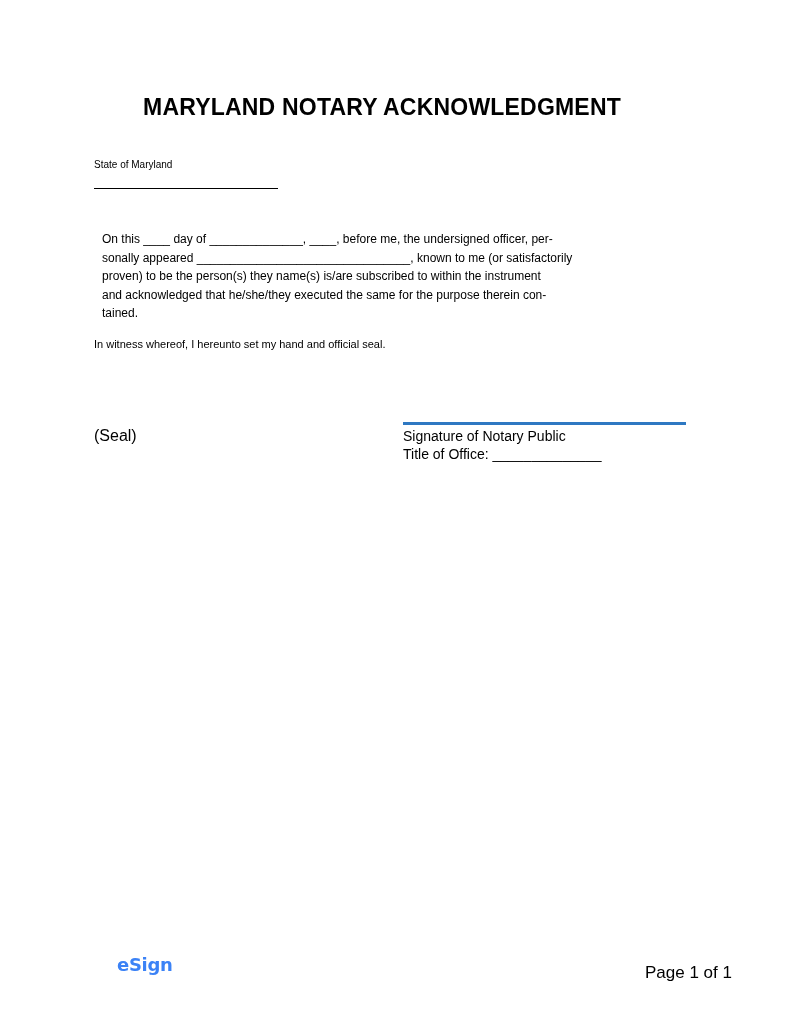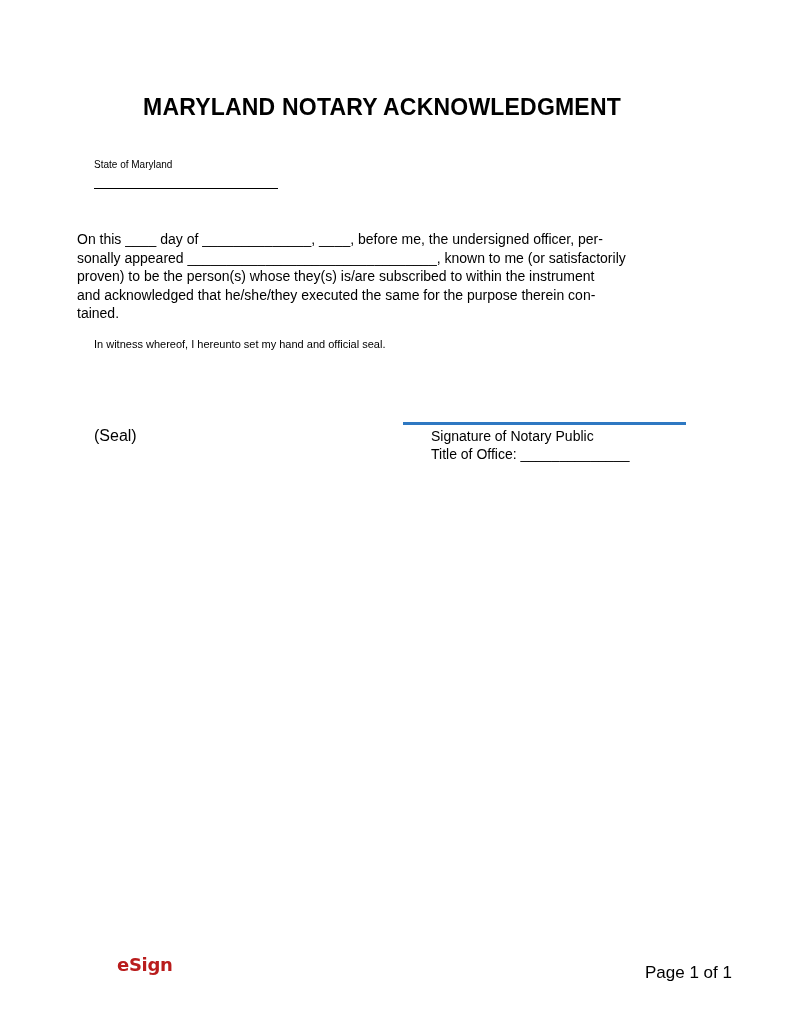--- a/index.html
+++ b/index.html
@@ -37,24 +37,24 @@
   .state-underline {
     position: absolute;
     left: 94px;
     top: 172px;
     width: 184px;
     height: 16px;
     border-bottom: 1.5px solid #000000;
   }
   .body-paragraph {
     position: absolute;
-    left: 77px;
+    left: 102px;
     top: 230px;
     width: 640px;
-    font-size: 14px;
+    font-size: 12px;
     line-height: 18.5px;
   }
   .body-line {
     display: block;
     white-space: nowrap;
   }
   .witness-line {
     position: absolute;
     left: 94px;
     top: 338px;
@@ -78,31 +78,30 @@
   .signature-block {
     position: absolute;
     left: 403px;
     top: 427px;
     font-size: 14px;
     line-height: 18.3px;
   }
   .signature-block span {
     display: block;
     white-space: nowrap;
-    margin-left: 28px;
   }
   .footer-logo {
     position: absolute;
     left: 117px;
     top: 954px;
     font-family: "DejaVu Sans", sans-serif;
     font-size: 18px;
     font-weight: bold;
     letter-spacing: -0.3px;
-    color: #b91c1c;
+    color: #3b82f6;
     white-space: nowrap;
   }
   .page-indicator {
     position: absolute;
     left: 645px;
     top: 963px;
     font-size: 17px;
     white-space: nowrap;
   }
 </style>
@@ -113,21 +112,21 @@
 
   <div class="doc-title">MARYLAND NOTARY ACKNOWLEDGMENT</div>
 
   <div class="state-label">State of Maryland</div>
 
   <div class="state-underline"></div>
 
   <div class="body-paragraph">
     <span class="body-line">On this ____ day of ______________, ____, before me, the undersigned officer, per-</span>
     <span class="body-line">sonally appeared ________________________________, known to me (or satisfactorily</span>
-    <span class="body-line">proven) to be the person(s) whose they(s) is/are subscribed to within the instrument</span>
+    <span class="body-line">proven) to be the person(s) they name(s) is/are subscribed to within the instrument</span>
     <span class="body-line">and acknowledged that he/she/they executed the same for the purpose therein con-</span>
     <span class="body-line">tained.</span>
   </div>
 
   <div class="witness-line">In witness whereof, I hereunto set my hand and official seal.</div>
 
   <div class="seal-label">(Seal)</div>
 
   <div class="signature-line" style="background: rgb(46, 120, 194);"></div>
 

